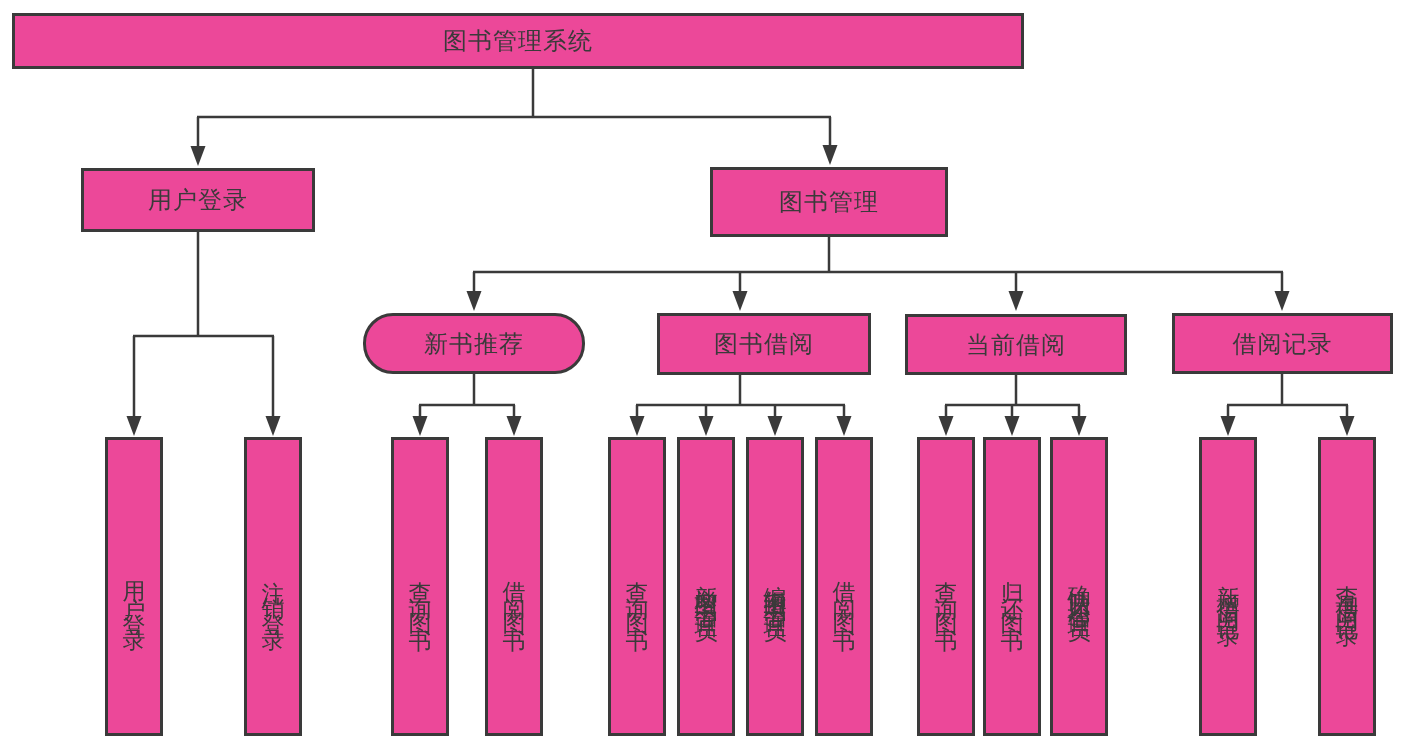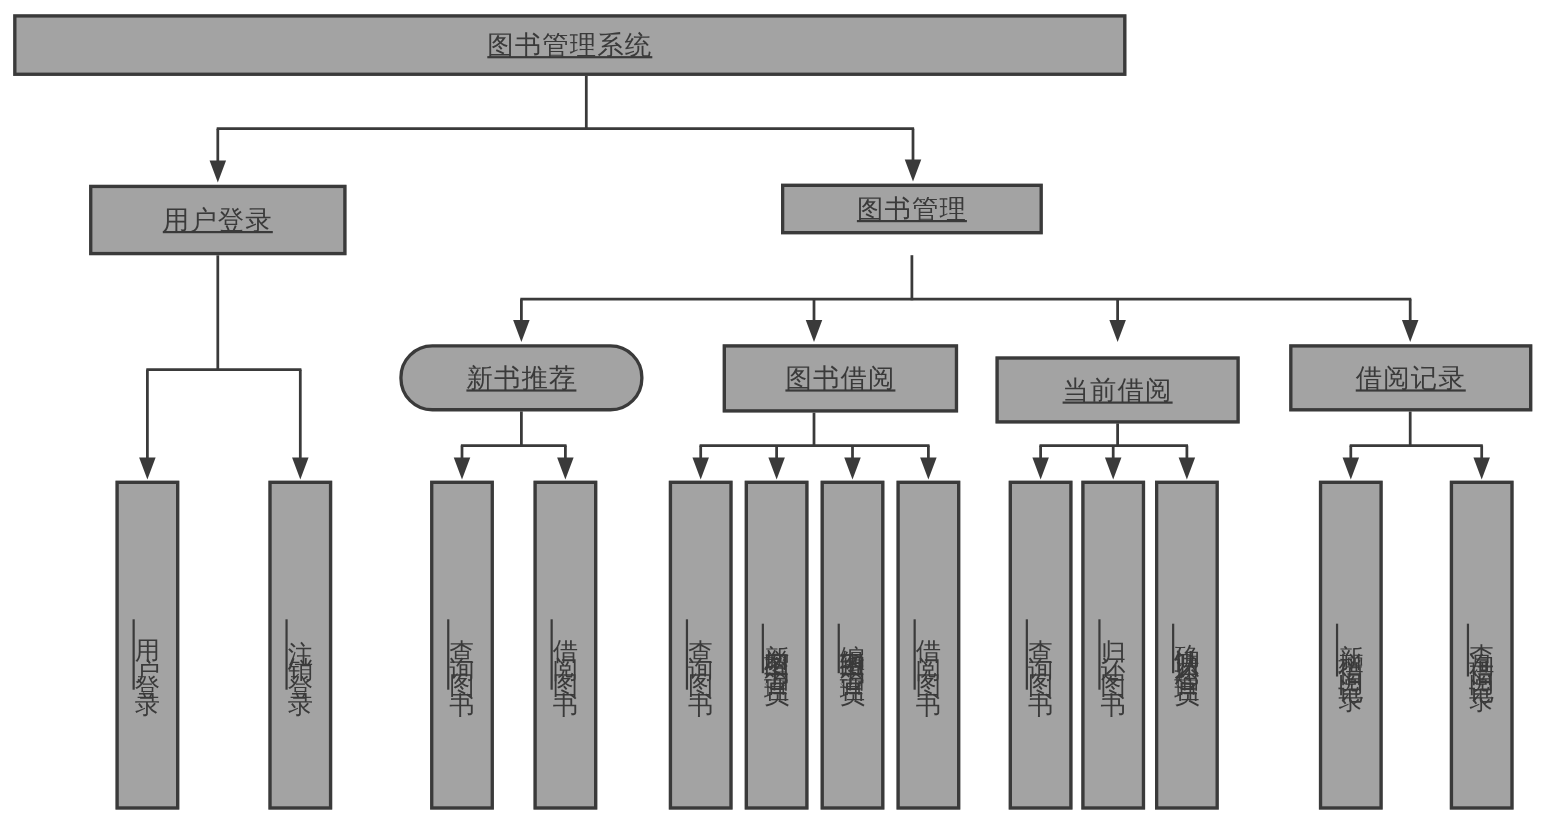--- a/index.html
+++ b/index.html
@@ -16,24 +16,23 @@
     position: relative; overflow: hidden;
   }
   #stage { position: absolute; inset: 0; width: 1405px; height: 747px; }
   svg.wires { position: absolute; left: 0; top: 0; z-index: 1; }
   svg.wires line { stroke: var(--line); stroke-width: 2.5; }
   svg.wires polygon { fill: var(--line); }
   .box {
     position: absolute; z-index: 2;
     box-sizing: border-box;
     border: 3px solid var(--line);
-    background: #a3a3a3;
+    background: #ec4899;
     display: flex; align-items: center; justify-content: center;
     color: var(--text);
-    text-decoration: underline;
   }
   .hbox { font-size: 24px; letter-spacing: 1px; }
   .vbox { font-size: 23px; }
   .vbox .vtext {
     writing-mode: vertical-rl;
     text-orientation: mixed;
     line-height: 1;
     white-space: nowrap;
   }
   .sp4 .vtext { letter-spacing: 16px; margin-inline-end: -16px; }
@@ -114,31 +113,31 @@
       <polygon points="1339.5,416 1354.5,416 1347,436"></polygon>
   </svg>
 
   <div class="box hbox" style="left:12px; top:13px; width:1012px; height:56px;">
     <span>图书管理系统</span>
   </div>
 
   <div class="box hbox" style="left:81px; top:168px; width:234px; height:64px;">
     <span>用户登录</span>
   </div>
-  <div class="box hbox" style="left:710px; top:167px; width:238px; height:46px;">
+  <div class="box hbox" style="left:710px; top:167px; width:238px; height:70px;">
     <span>图书管理</span>
   </div>
 
   <div class="box hbox" style="left:363px; top:313px; width:222px; height:61px;border-radius:30px;">
     <span>新书推荐</span>
   </div>
   <div class="box hbox" style="left:633px; top:313px; width:214px; height:62px;margin-left:24px;">
     <span>图书借阅</span>
   </div>
-  <div class="box hbox" style="left:905px; top:324px; width:222px; height:61px;">
+  <div class="box hbox" style="left:905px; top:314px; width:222px; height:61px;">
     <span>当前借阅</span>
   </div>
   <div class="box hbox" style="left:1172px; top:313px; width:221px; height:61px;">
     <span>借阅记录</span>
   </div>
 
   <div class="box vbox sp4" style="left:105px; top:437px; width:58px; height:299px;">
     <span class="vtext">用户登录</span>
   </div>
   <div class="box vbox sp4" style="left:244px; top:437px; width:58px; height:299px;">

